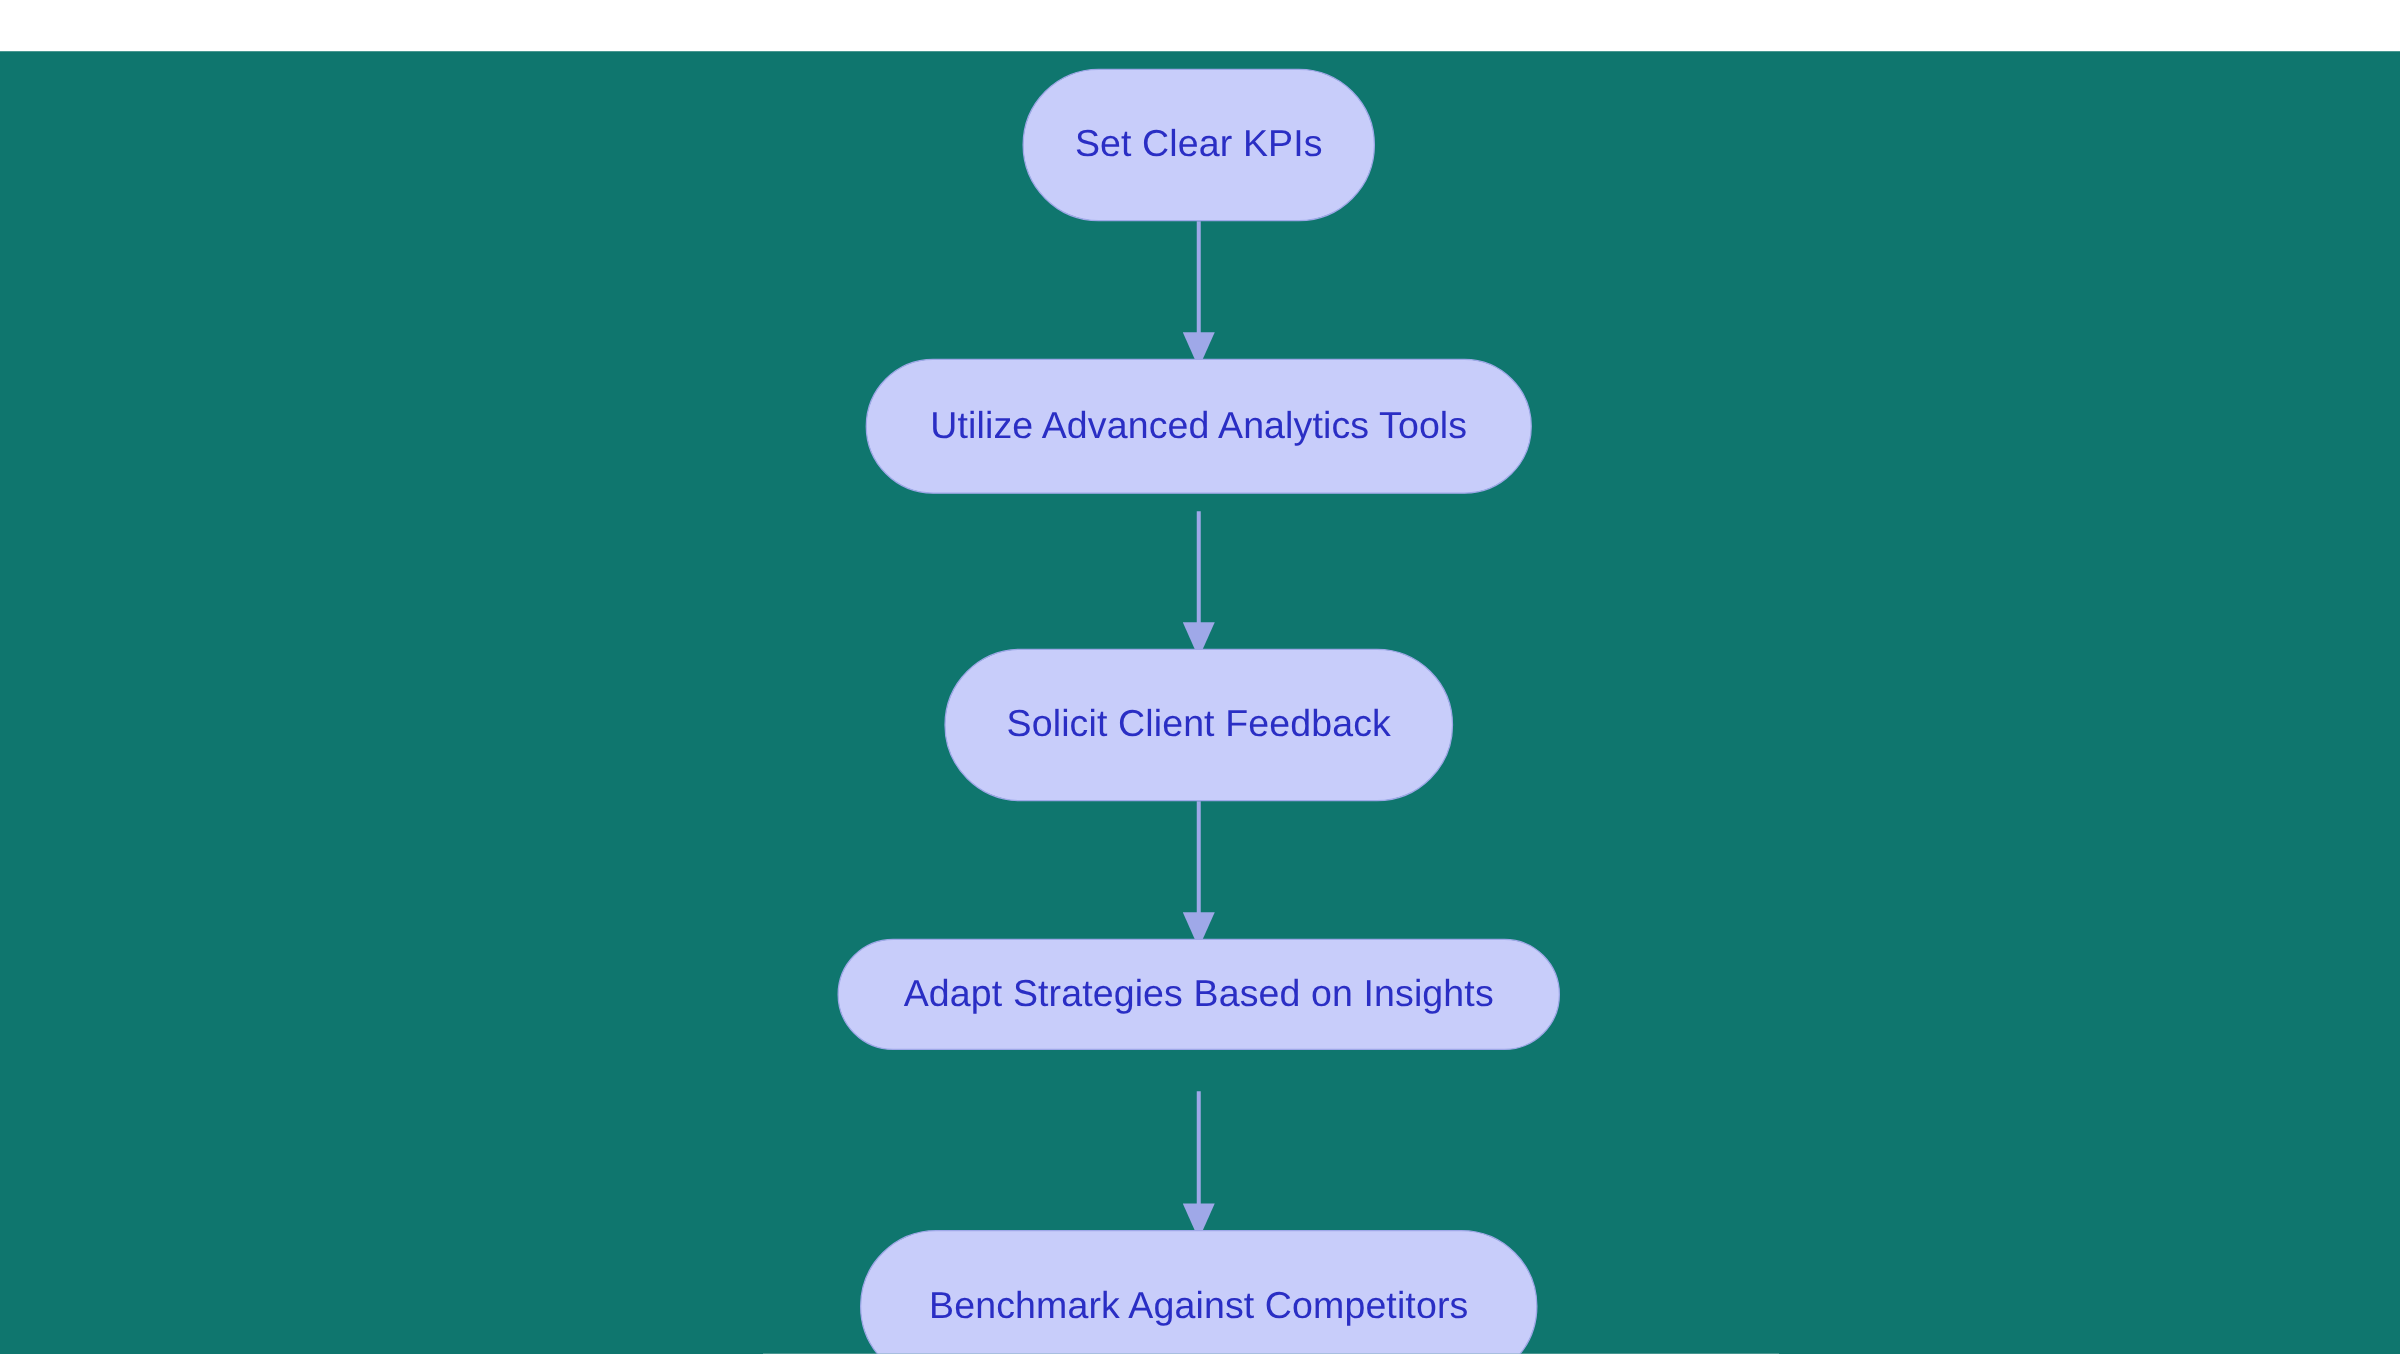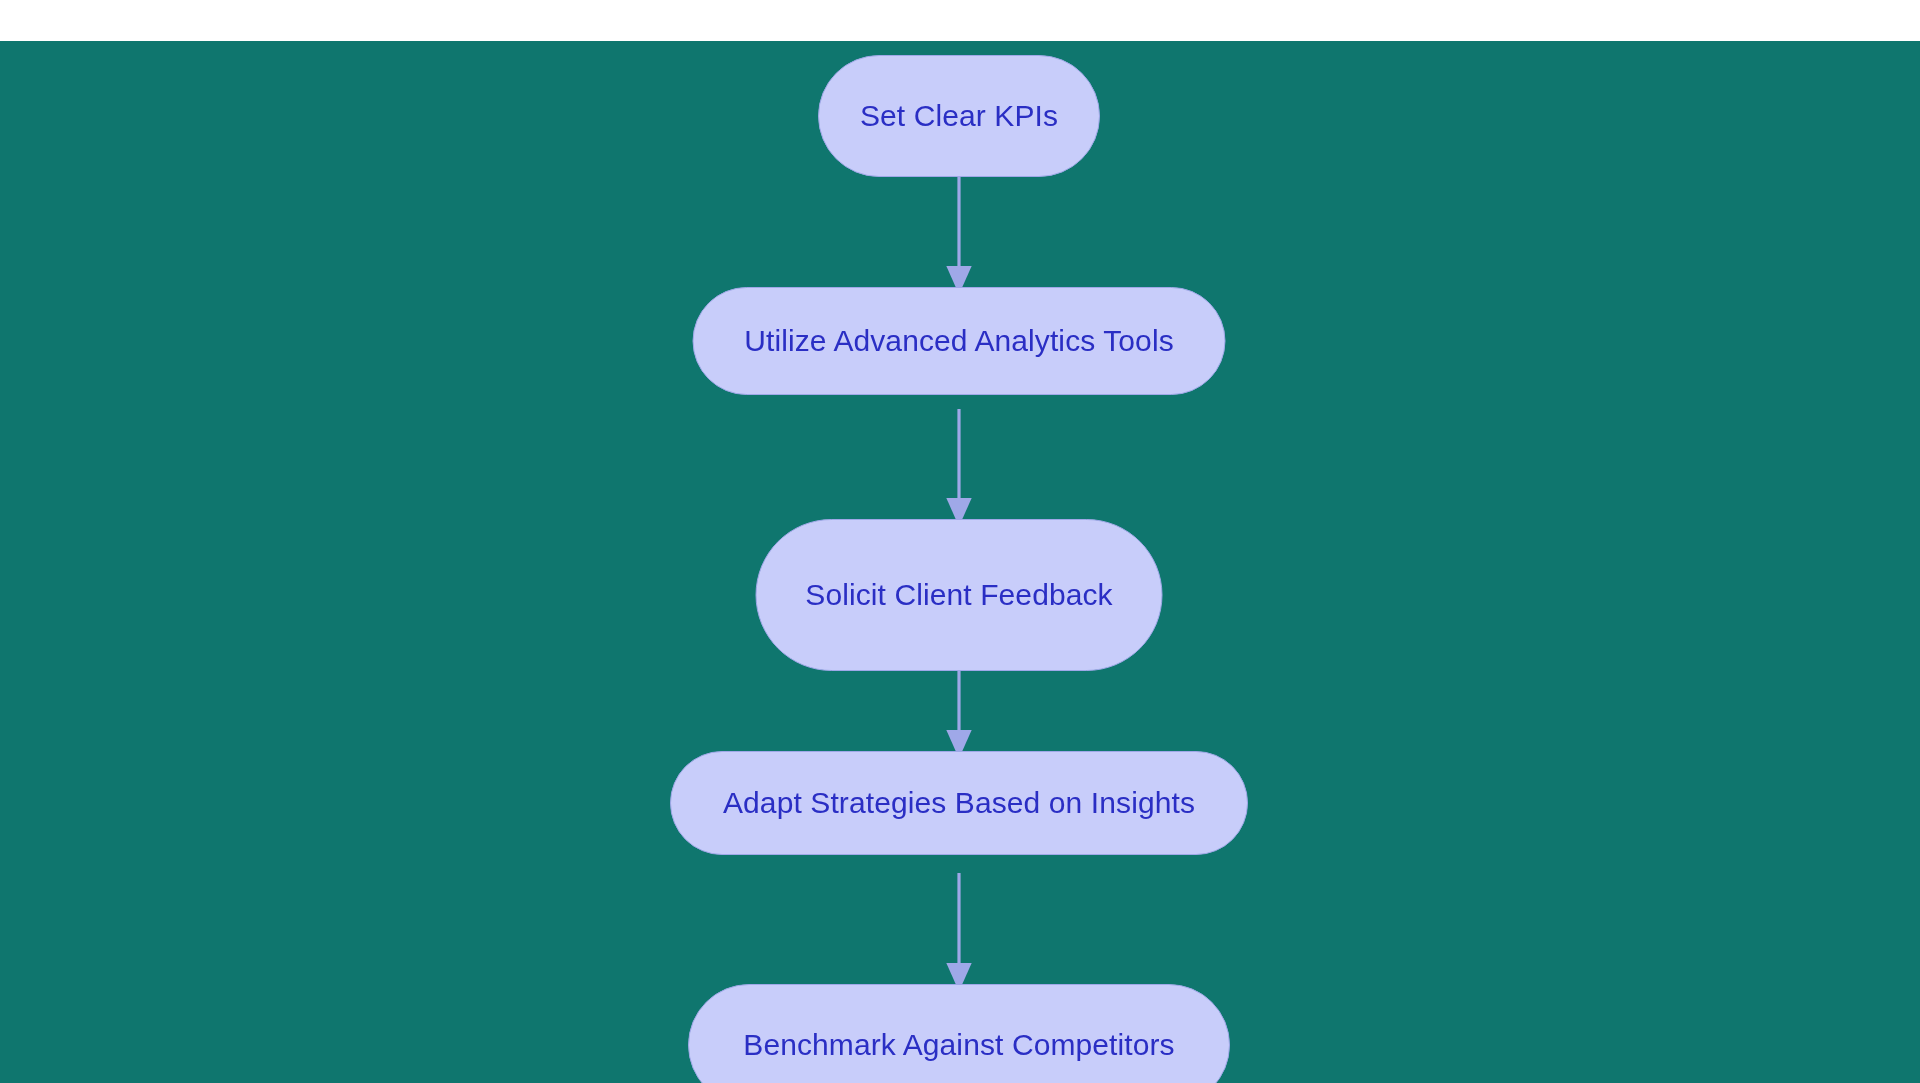--- a/index.html
+++ b/index.html
@@ -75,25 +75,25 @@
   </svg>
 
   <div class="flow-node" id="node-0" style="left: 959px; top: 14px; width: 282px; height: 122px; background: rgb(200, 205, 250); border-color: rgb(159, 168, 232);">
     <span class="flow-node-label" style="color: rgb(42, 46, 196);">Set Clear KPIs</span>
   </div>
 
   <div class="flow-node" id="node-1" style="left: 959px; top: 246px; width: 533px; height: 108px; background: rgb(200, 205, 250); border-color: rgb(159, 168, 232);">
     <span class="flow-node-label" style="color: rgb(42, 46, 196);">Utilize Advanced Analytics Tools</span>
   </div>
 
-  <div class="flow-node" id="node-2" style="left: 959px; top: 478px; width: 407px; height: 152px; background: rgb(200, 205, 250); border-color: rgb(159, 168, 232);">
+  <div class="flow-node" id="node-2" style="left: 959px; top: 478px; width: 407px; height: 122px; background: rgb(200, 205, 250); border-color: rgb(159, 168, 232);">
     <span class="flow-node-label" style="color: rgb(42, 46, 196);">Solicit Client Feedback</span>
   </div>
 
-  <div class="flow-node" id="node-3" style="left: 959px; top: 710px; width: 578px; height: 104px; background: rgb(200, 205, 250); border-color: rgb(159, 168, 232);">
+  <div class="flow-node" id="node-3" style="left: 959px; top: 710px; width: 578px; height: 89px; background: rgb(200, 205, 250); border-color: rgb(159, 168, 232);">
     <span class="flow-node-label" style="color: rgb(42, 46, 196);">Adapt Strategies Based on Insights</span>
   </div>
 
   <div class="flow-node" id="node-4" style="left: 959px; top: 943px; width: 542px; height: 122px; background: rgb(200, 205, 250); border-color: rgb(159, 168, 232);">
     <span class="flow-node-label" style="color: rgb(42, 46, 196);">Benchmark Against Competitors</span>
   </div>
 
 </div>
 
 </body></html>

